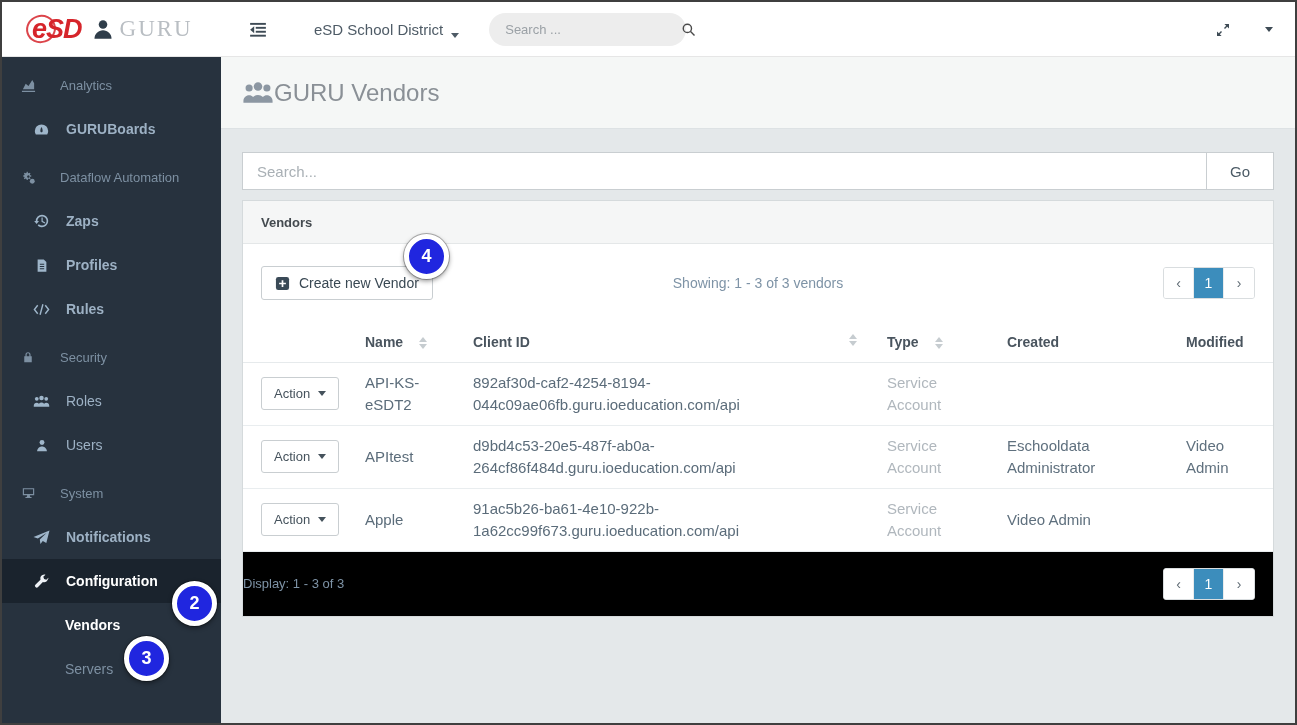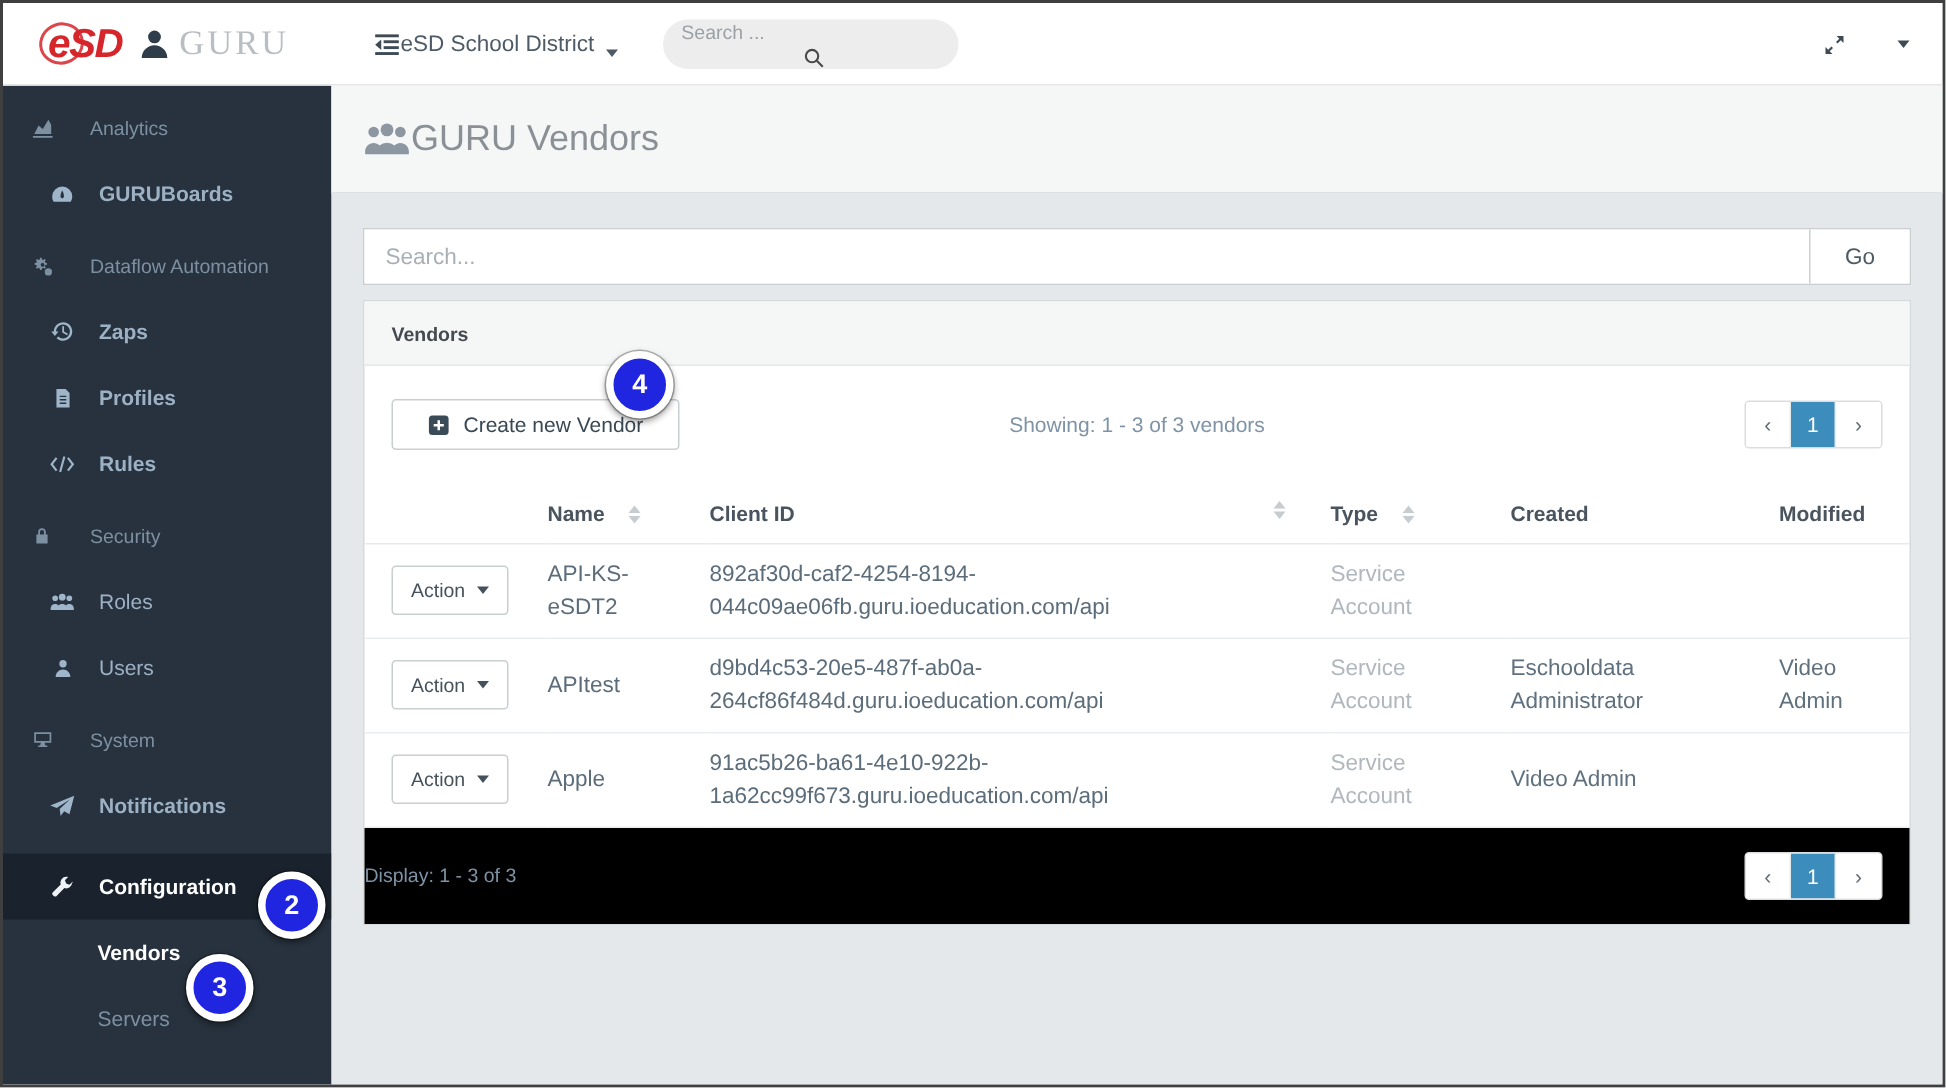--- a/index.html
+++ b/index.html
@@ -8,59 +8,59 @@
   .screen { position:relative; width:1297px; height:725px; border:2px solid #3f3f3f; background:#e4e8ea; overflow:hidden; }
 
   
   .topbar { height:55px; background:#fff; border-bottom:1px solid #e6e6e6; display:flex; align-items:center; position:relative; }
   .logo { width:219px; display:flex; align-items:center; padding-left:30px; }
   .logo-esd { font-size:27px; font-weight:800; font-style:italic; color:#d6252b; letter-spacing:-1px; position:relative; }
   .logo-esd::before { content:""; position:absolute; left:-6px; top:1px; width:26px; height:24px; border:2px solid #d6252b; border-radius:50%; transform:rotate(-18deg); opacity:.85; }
   .logo-person { margin:0 6px 0 10px; color:#2f3d4a; display:flex; }
   .logo-guru { font-family:"Liberation Serif", serif; font-size:23px; color:#b9bec3; letter-spacing:2px; }
   .toggle-btn { margin-left:28px; color:#3e4b55; display:flex; cursor:pointer; }
-  .district { font-size:15px; color:#4e5b66; display:flex; align-items:flex-end; gap:8px; cursor:pointer; }
+  .district { margin-left:47px; font-size:15px; color:#4e5b66; display:flex; align-items:flex-end; gap:8px; cursor:pointer; }
   .caret { width:0; height:0; border-left:4px solid transparent; border-right:4px solid transparent; border-top:5px solid #4e5b66; display:inline-block; }
-  .top-search { margin-left:30px; width:197px; height:33px; background:#ededed; border-radius:17px; display:flex; align-items:center; padding:0 13px 0 16px;flex-direction:column; }
+  .top-search { margin-left:30px; width:197px; height:33px; background:#ededed; border-radius:17px; display:flex; align-items:center; padding:0 13px 0 16px; }
   .top-search input { flex:1; border:none; background:transparent; outline:none; font-size:13px; color:#6b7176; font-family:"Liberation Sans", sans-serif; }
   .top-search input::placeholder { color:#9ba1a6; }
   .top-search .mag { color:#4a4a4a; display:flex; }
   .topbar-right { position:absolute; right:0; top:0; height:55px; display:flex; align-items:center; gap:34px; padding-right:22px; }
   .expand-btn { color:#3e4b55; display:flex; cursor:pointer; }
 
   
   .body-row { display:flex; height:666px; }
   .sidebar { width:219px; background:#27323e; flex:none; padding-top:2px; }
   .side-row { height:44px; display:flex; align-items:center; }
   .side-header { padding-left:18px; margin-top:4px; color:#7d90a2; font-size:13px; gap:24px; }
   .side-header .ic { width:16px; display:flex; justify-content:center; }
   .side-item { padding-left:31px; color:#9db1c4; font-size:14px; font-weight:700; gap:16px; cursor:pointer; }
   .side-item .ic { width:17px; display:flex; justify-content:center; color:#9fb6ca; }
   .side-item.regular { font-weight:400; }
-  .side-item.active { background:#1a232d; color:#ffffff;margin-top:10px; }
+  .side-item.active { background:#1a232d; color:#ffffff; }
   .side-item.active .ic { color:#eef2f6; }
   .side-sub { padding-left:63px; color:#ffffff; font-size:14px; font-weight:700; cursor:pointer; }
   .side-sub.dim { color:#7d90a2; font-weight:400; }
 
   
   .main { flex:1; display:flex; flex-direction:column; background:#e4e8ea; }
   .page-header { height:72px; background:#f5f7f6; border-bottom:1px solid #dde2e4; display:flex; align-items:center; padding-left:21px; }
   .page-title { display:flex; align-items:center; color:#8a9096; font-size:24px; }
   .page-title .ic { color:#8c97a2; display:flex; }
   .content { padding:23px 21px 0 21px; }
 
   .search-group { display:flex; height:38px; background:#fff; border:1px solid #c9ced1; }
   .search-group input { flex:1; border:none; outline:none; padding:0 14px; font-size:15px; color:#55606a; font-family:"Liberation Sans", sans-serif; }
   .search-group input::placeholder { color:#a9b0b5; }
   .go-btn { width:67px; border-left:1px solid #c9ced1; display:flex; align-items:center; justify-content:center; font-size:15px; color:#4c5b66; cursor:pointer; background:#fff; }
 
   .panel { margin-top:10px; background:#fff; border:1px solid #d5dadc; }
   .panel-header { height:43px; background:#f5f6f6; border-bottom:1px solid #e4e7e8; display:flex; align-items:center; padding:0 18px; font-size:13px; font-weight:700; color:#444a4f; }
   .panel-toolbar { height:78px; display:flex; align-items:center; padding:0 18px; position:relative; }
-  .create-btn { display:inline-flex; align-items:center; gap:9px; height:34px; padding:0 23px; background:#fff; border:1px solid #c9ced1; border-radius:3px; font-size:14px; color:#394853; cursor:pointer; position:relative; z-index:2; }
+  .create-btn { display:inline-flex; align-items:center; gap:9px; height:34px; padding:0 13px; background:#fff; border:1px solid #c9ced1; border-radius:3px; font-size:14px; color:#394853; cursor:pointer; position:relative; z-index:2; }
   .showing { position:absolute; left:0; right:0; text-align:center; font-size:14px; color:#7e93a6; }
   .pager { display:inline-flex; border:1px solid #d9dddf; border-radius:3px; overflow:hidden; background:#fff; margin-left:auto; position:relative; z-index:2; }
   .pg { width:30px; height:30px; display:flex; align-items:center; justify-content:center; font-size:14px; color:#5f6b74; border-right:1px solid #e9eced; cursor:pointer; background:#fff; }
   .pg:last-child { border-right:none; }
   .pg.active { background:#3c8dbc; color:#fff; }
 
   table.vendors { width:100%; border-collapse:collapse; table-layout:fixed; }
   col.c-action { width:122px; } col.c-name { width:108px; } col.c-client { width:414px; }
   col.c-type { width:120px; } col.c-created { width:179px; } col.c-mod { width:auto; }
   thead th { height:40px; text-align:left; font-size:14px; font-weight:700; color:#49545e; border-bottom:1px solid #e6eaec; padding:0; vertical-align:middle; position:relative; }

